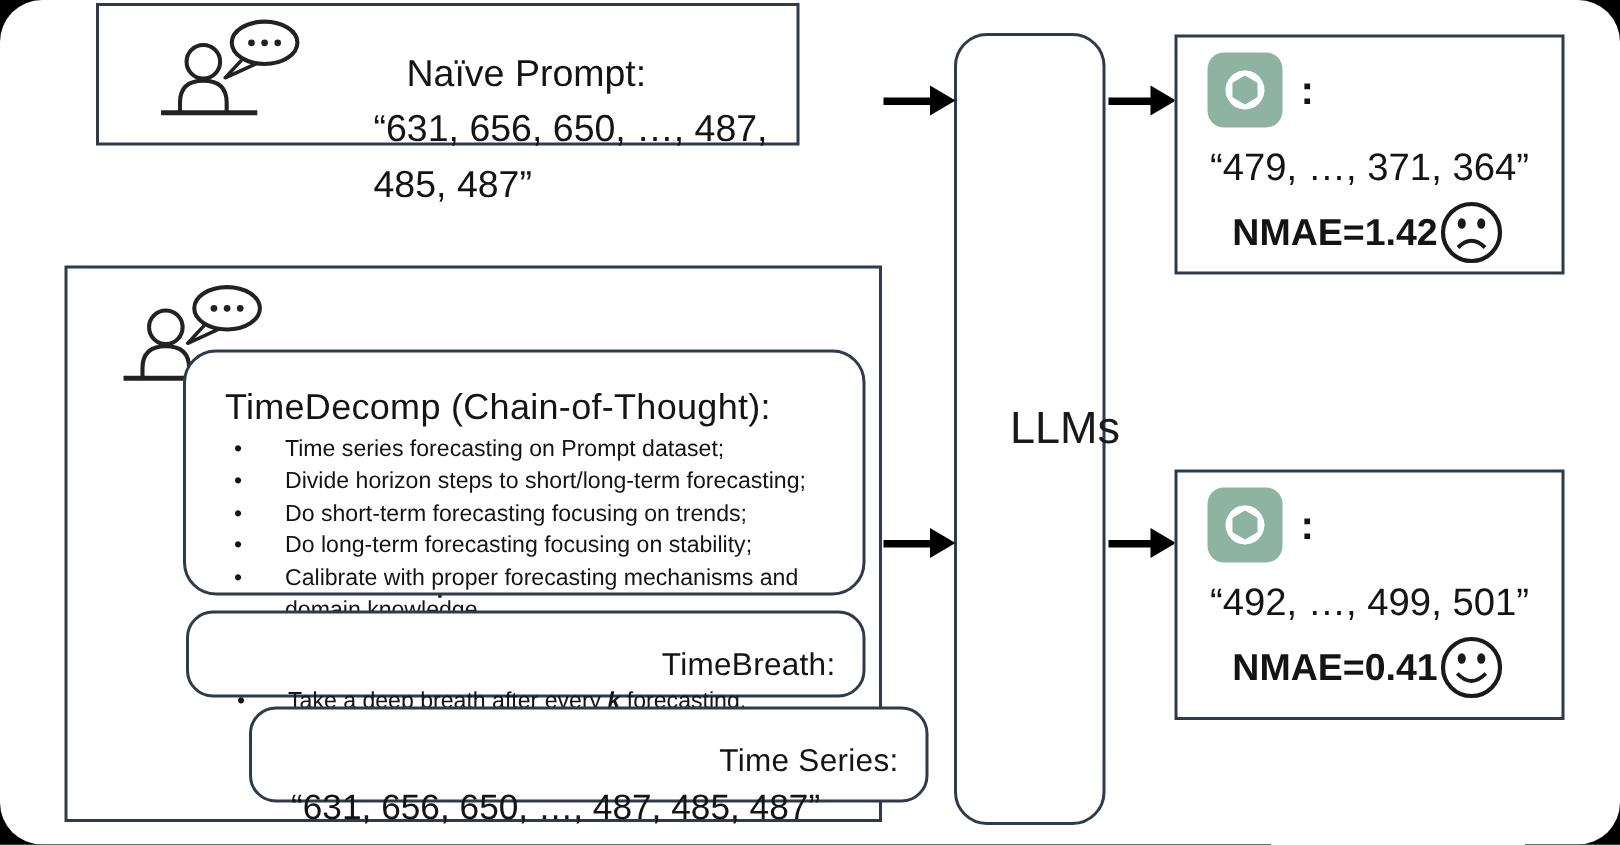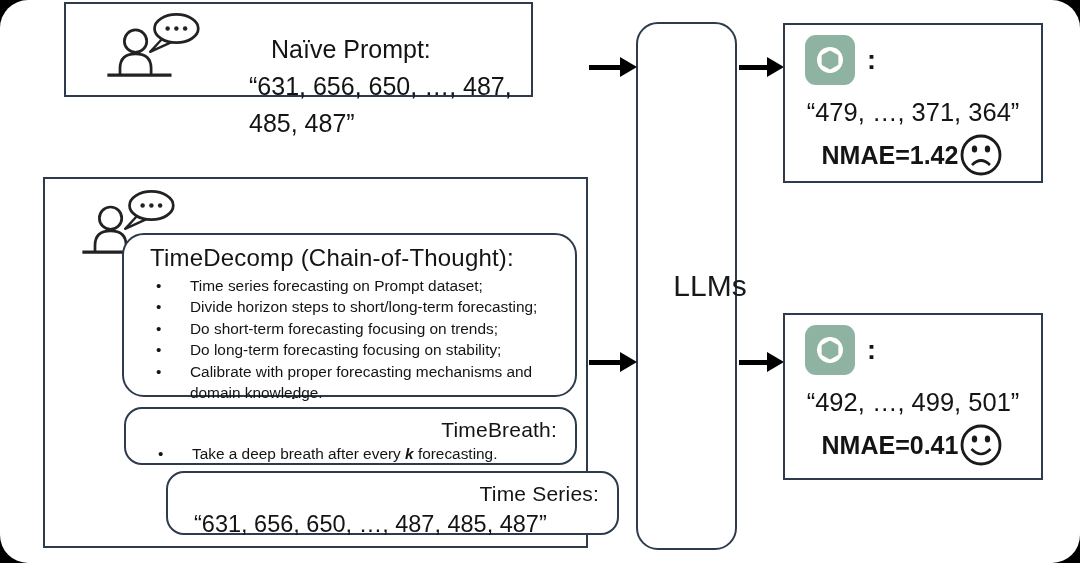--- a/index.html
+++ b/index.html
@@ -17,21 +17,21 @@
 
   .persona{position:absolute;}
 
   .naive-text{position:absolute;left:183px;top:27px;font-size:25px;line-height:37px;}
   .naive-title{padding-left:22px;}
   .lst-title{position:absolute;left:140px;top:192px;font-size:25px;}
 
   .timedecomp{left:122px;top:233px;width:455px;height:164px;}
   .timebreath{left:124px;top:407px;width:453px;height:58px;border-radius:18px;}
   .timeseries{left:124px;top:471px;width:453px;height:64px;border-radius:18px;margin-left:42px;}
-  .ib-pad{padding:8px 18px 0 26px;}
+  .ib-pad{padding:22px 18px 0 26px;}
   .ib-title{font-size:24px;line-height:30px;letter-spacing:.2px;}
   .ib-title.sm{font-size:21px;line-height:26px;text-align:right;}
   .bullets{margin-top:2px;}
   .bullet{display:flex;font-size:15.4px;line-height:21.4px;}
   .bullet .dot{width:34px;flex:0 0 34px;text-align:left;padding-left:6px;}
   .series-line{font-size:23.5px;line-height:30px;margin-top:2px;}
 
   
   .llm-box{left:636px;top:22px;width:101px;height:528px;border-radius:22px;
     display:flex;align-items:center;justify-content:center;padding-left:47px;}

